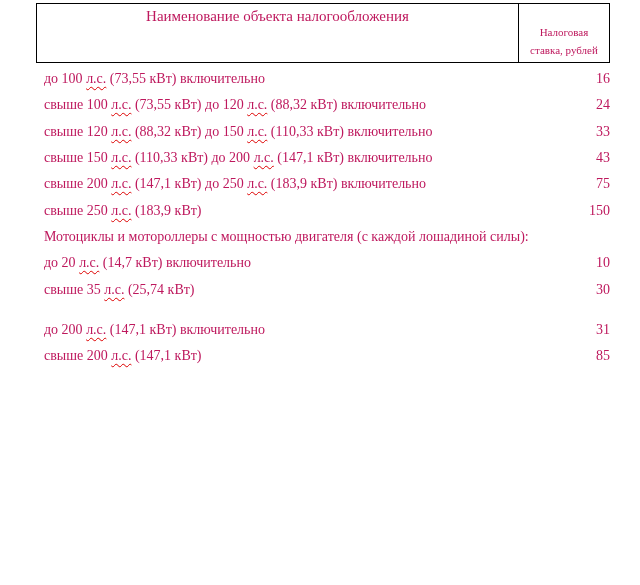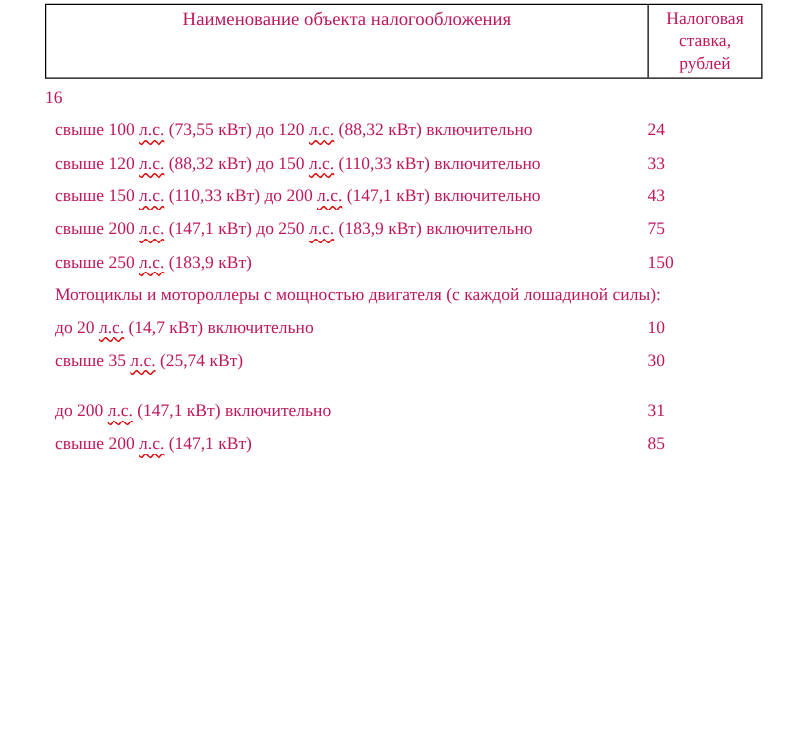--- a/index.html
+++ b/index.html
@@ -32,43 +32,44 @@
     border-right: 1.5px solid #000000;
     text-align: center;
     padding-top: 3px;
     font-size: 15px;
     line-height: 19px;
   }
   .hcell-rate {
     flex: 1;
     text-align: center;
     padding: 3px 5px 0 5px;
-    font-size: 14px;
+    font-size: 11px;
     line-height: 18px;
+    margin-top: 16px;
   }
   .rows {
     position: absolute;
     left: 36px;
     top: 66px;
     width: 574px;
   }
   .row {
     display: flex;
     align-items: center;
     height: 26.3px;
     font-size: 14px;
   }
   .row .label {
     flex: 1;
     padding-left: 8px;
     white-space: nowrap;
   }
   .row .value {
     width: 92px;
-    text-align: left;
+    text-align: right;
   }
   .spacer-row {
     height: 14px;
   }
   .spell {
     text-decoration-line: underline;
     text-decoration-style: wavy;
     text-decoration-color: #dd0000;
     text-decoration-thickness: 1px;
     text-underline-offset: 2.5px;
@@ -79,20 +80,21 @@
 
 <div class="page">
 
   <div class="header-box">
     <div class="hcell-name">Наименование объекта налогообложения</div>
     <div class="hcell-rate">Налоговая ставка, рублей</div>
   </div>
 
   <div class="rows">
       <div class="row">
+        <div class="label">до 100 <span class="spell" style="text-decoration-color: rgb(221, 0, 0);">л.с.</span> (73,55 кВт) включительно</div>
         <div class="value">16</div>
       </div>
       <div class="row">
         <div class="label">свыше 100 <span class="spell" style="text-decoration-color: rgb(221, 0, 0);">л.с.</span> (73,55 кВт) до 120 <span class="spell" style="text-decoration-color: rgb(221, 0, 0);">л.с.</span> (88,32 кВт) включительно</div>
         <div class="value">24</div>
       </div>
       <div class="row">
         <div class="label">свыше 120 <span class="spell" style="text-decoration-color: rgb(221, 0, 0);">л.с.</span> (88,32 кВт) до 150 <span class="spell" style="text-decoration-color: rgb(221, 0, 0);">л.с.</span> (110,33 кВт) включительно</div>
         <div class="value">33</div>
       </div>

